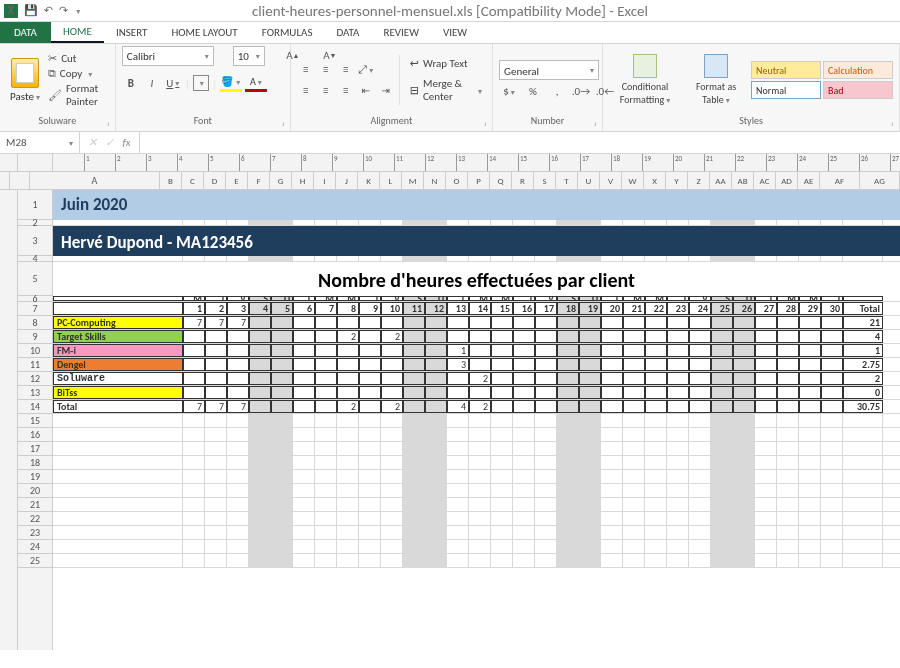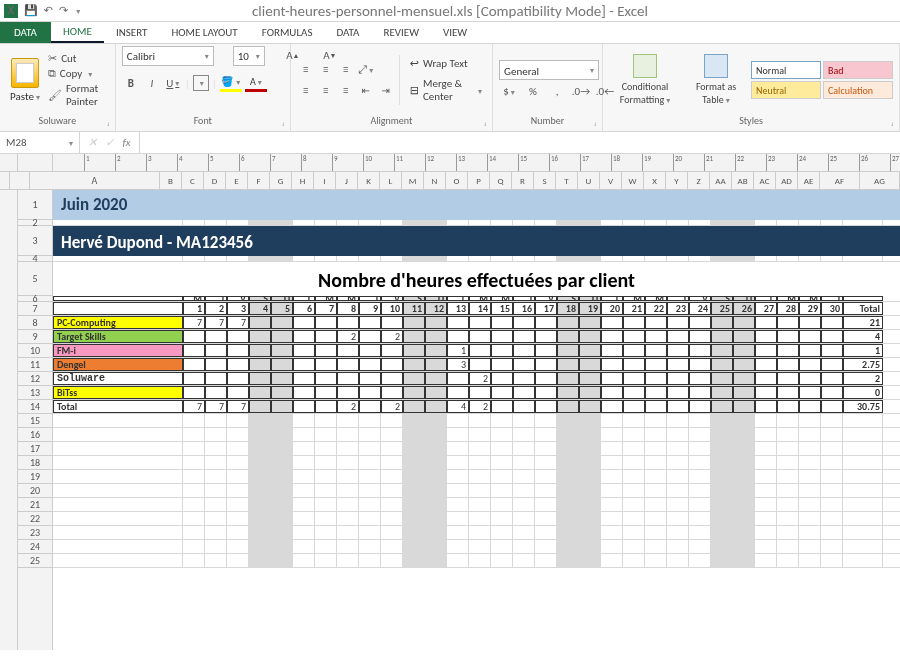--- a/index.html
+++ b/index.html
@@ -259,26 +259,26 @@
       <div class="big-btn">
           <div class="icn"></div>
           <span class="dd" style="width:60px;text-align:center;">Conditional Formatting</span>
         </div>
       <div class="big-btn fmt-table">
           <div class="icn"></div>
           <span class="dd" style="width:50px;text-align:center;">Format as Table</span>
         </div>
       <div class="style-gallery">
         <div class="style-row">
+          <div class="style-cell style-neutral">Neutral</div>
+          <div class="style-cell style-calc">Calculation</div>
+        </div>
+        <div class="style-row">
           <div class="style-cell style-normal">Normal</div>
           <div class="style-cell style-bad">Bad</div>
-        </div>
-        <div class="style-row">
-          <div class="style-cell style-neutral">Neutral</div>
-          <div class="style-cell style-calc">Calculation</div>
         </div>
       </div>
     </div>
     <div class="group-label">Styles</div>
   </div>
 </div>
 
 <div class="fxrow">
   <div class="namebox dd">
       <span>M28</span>

